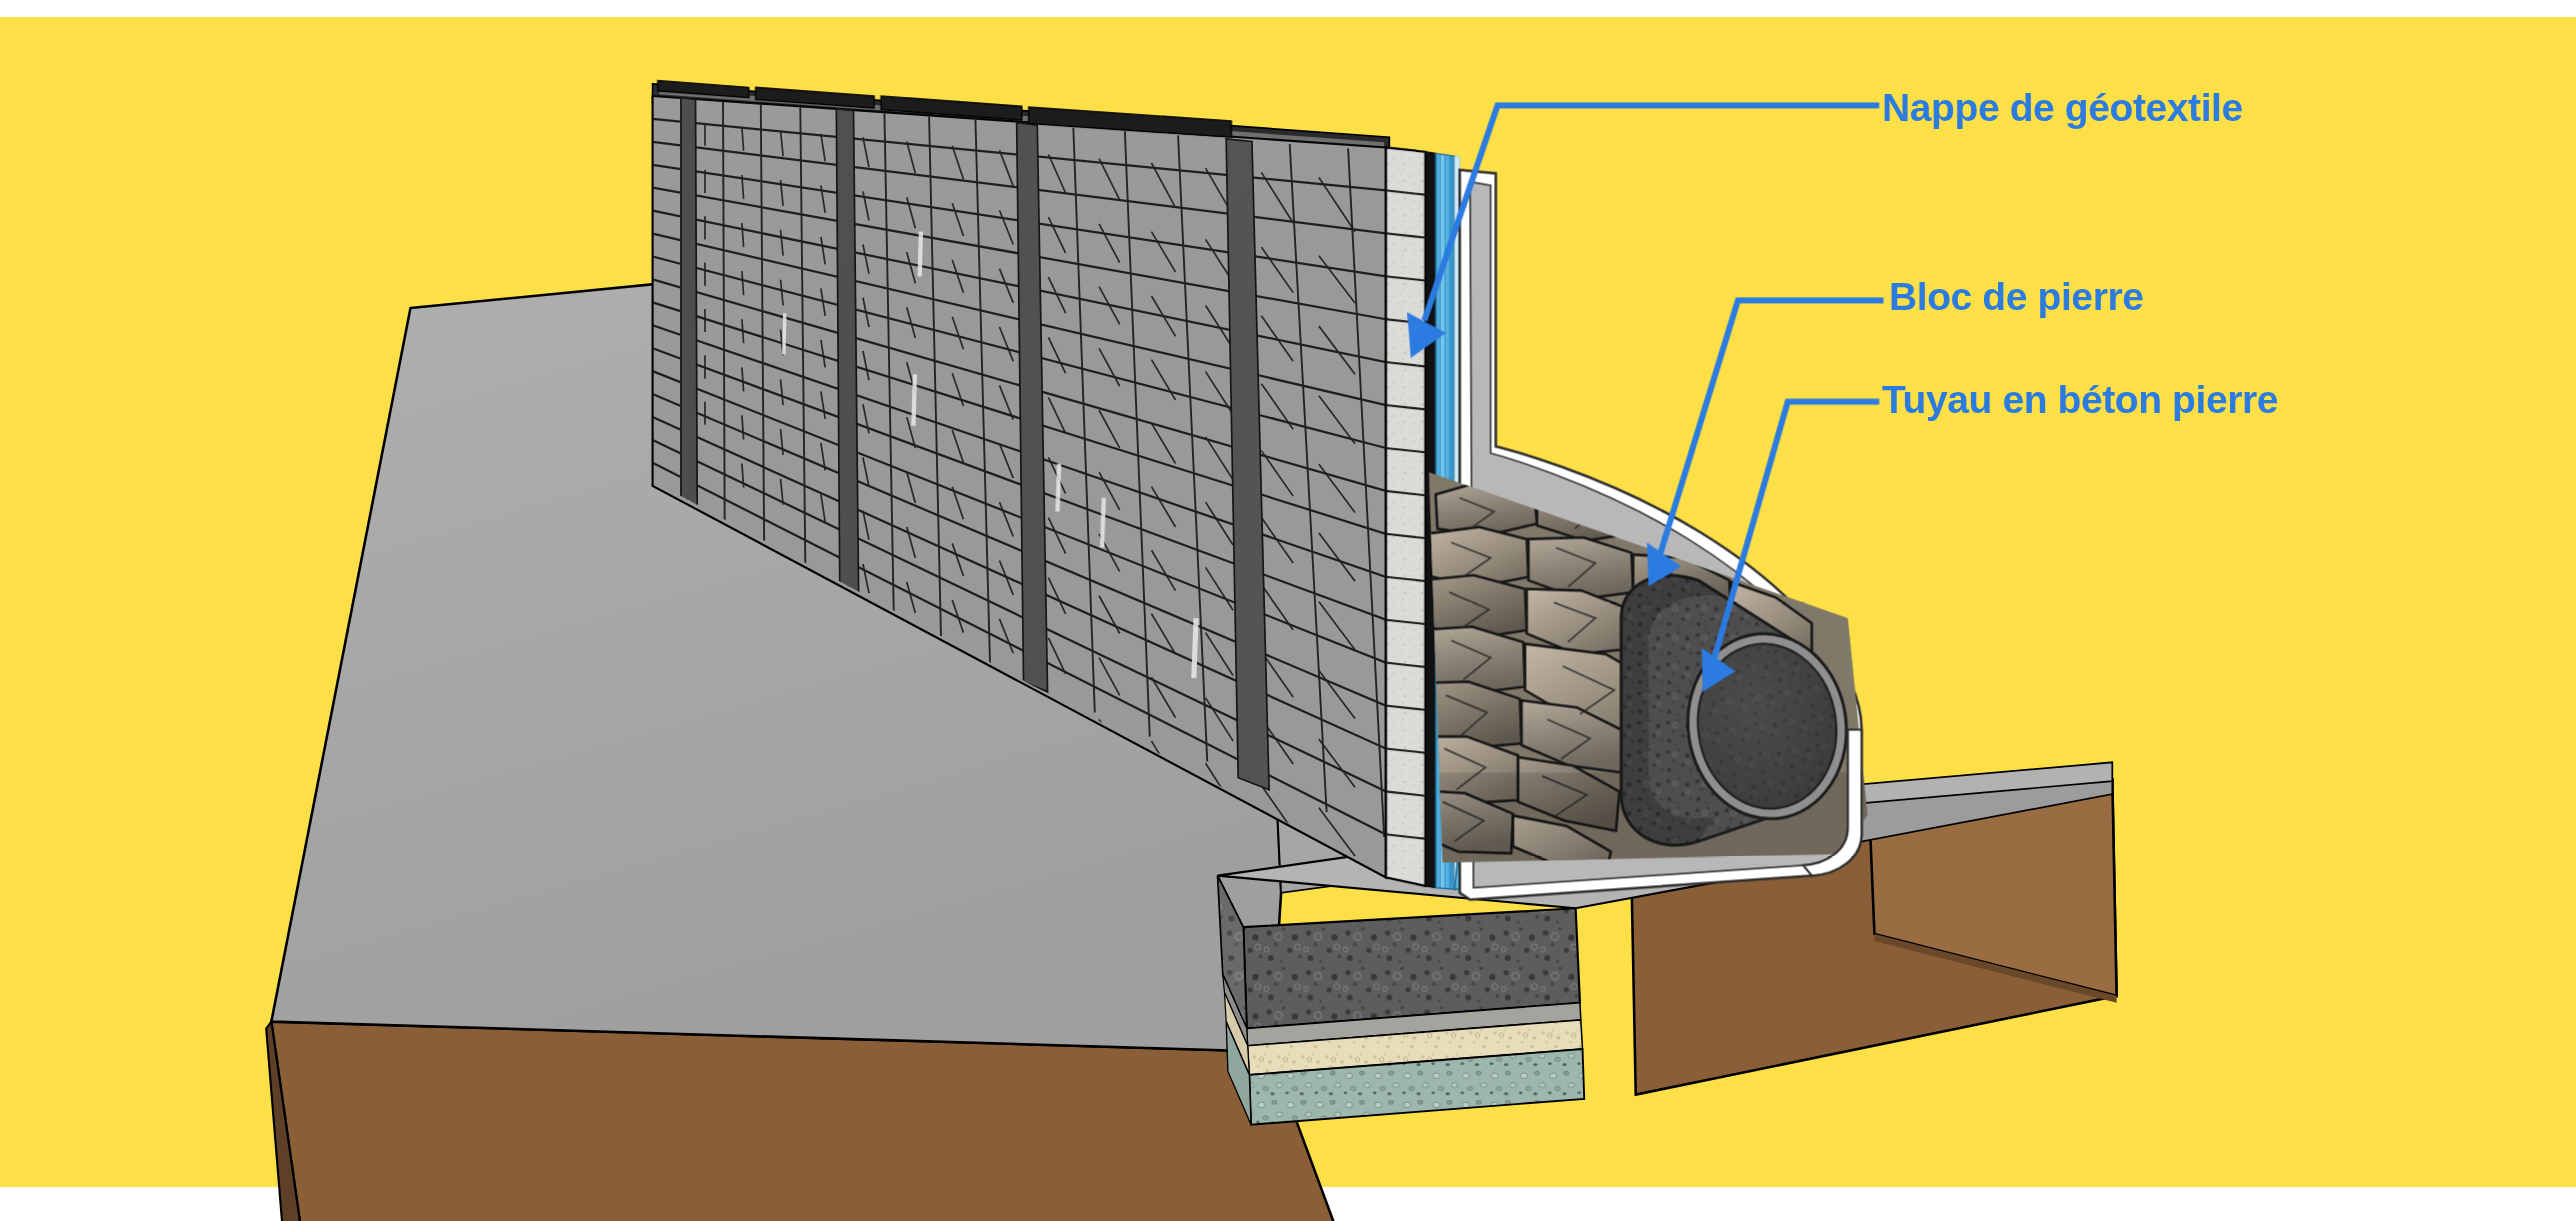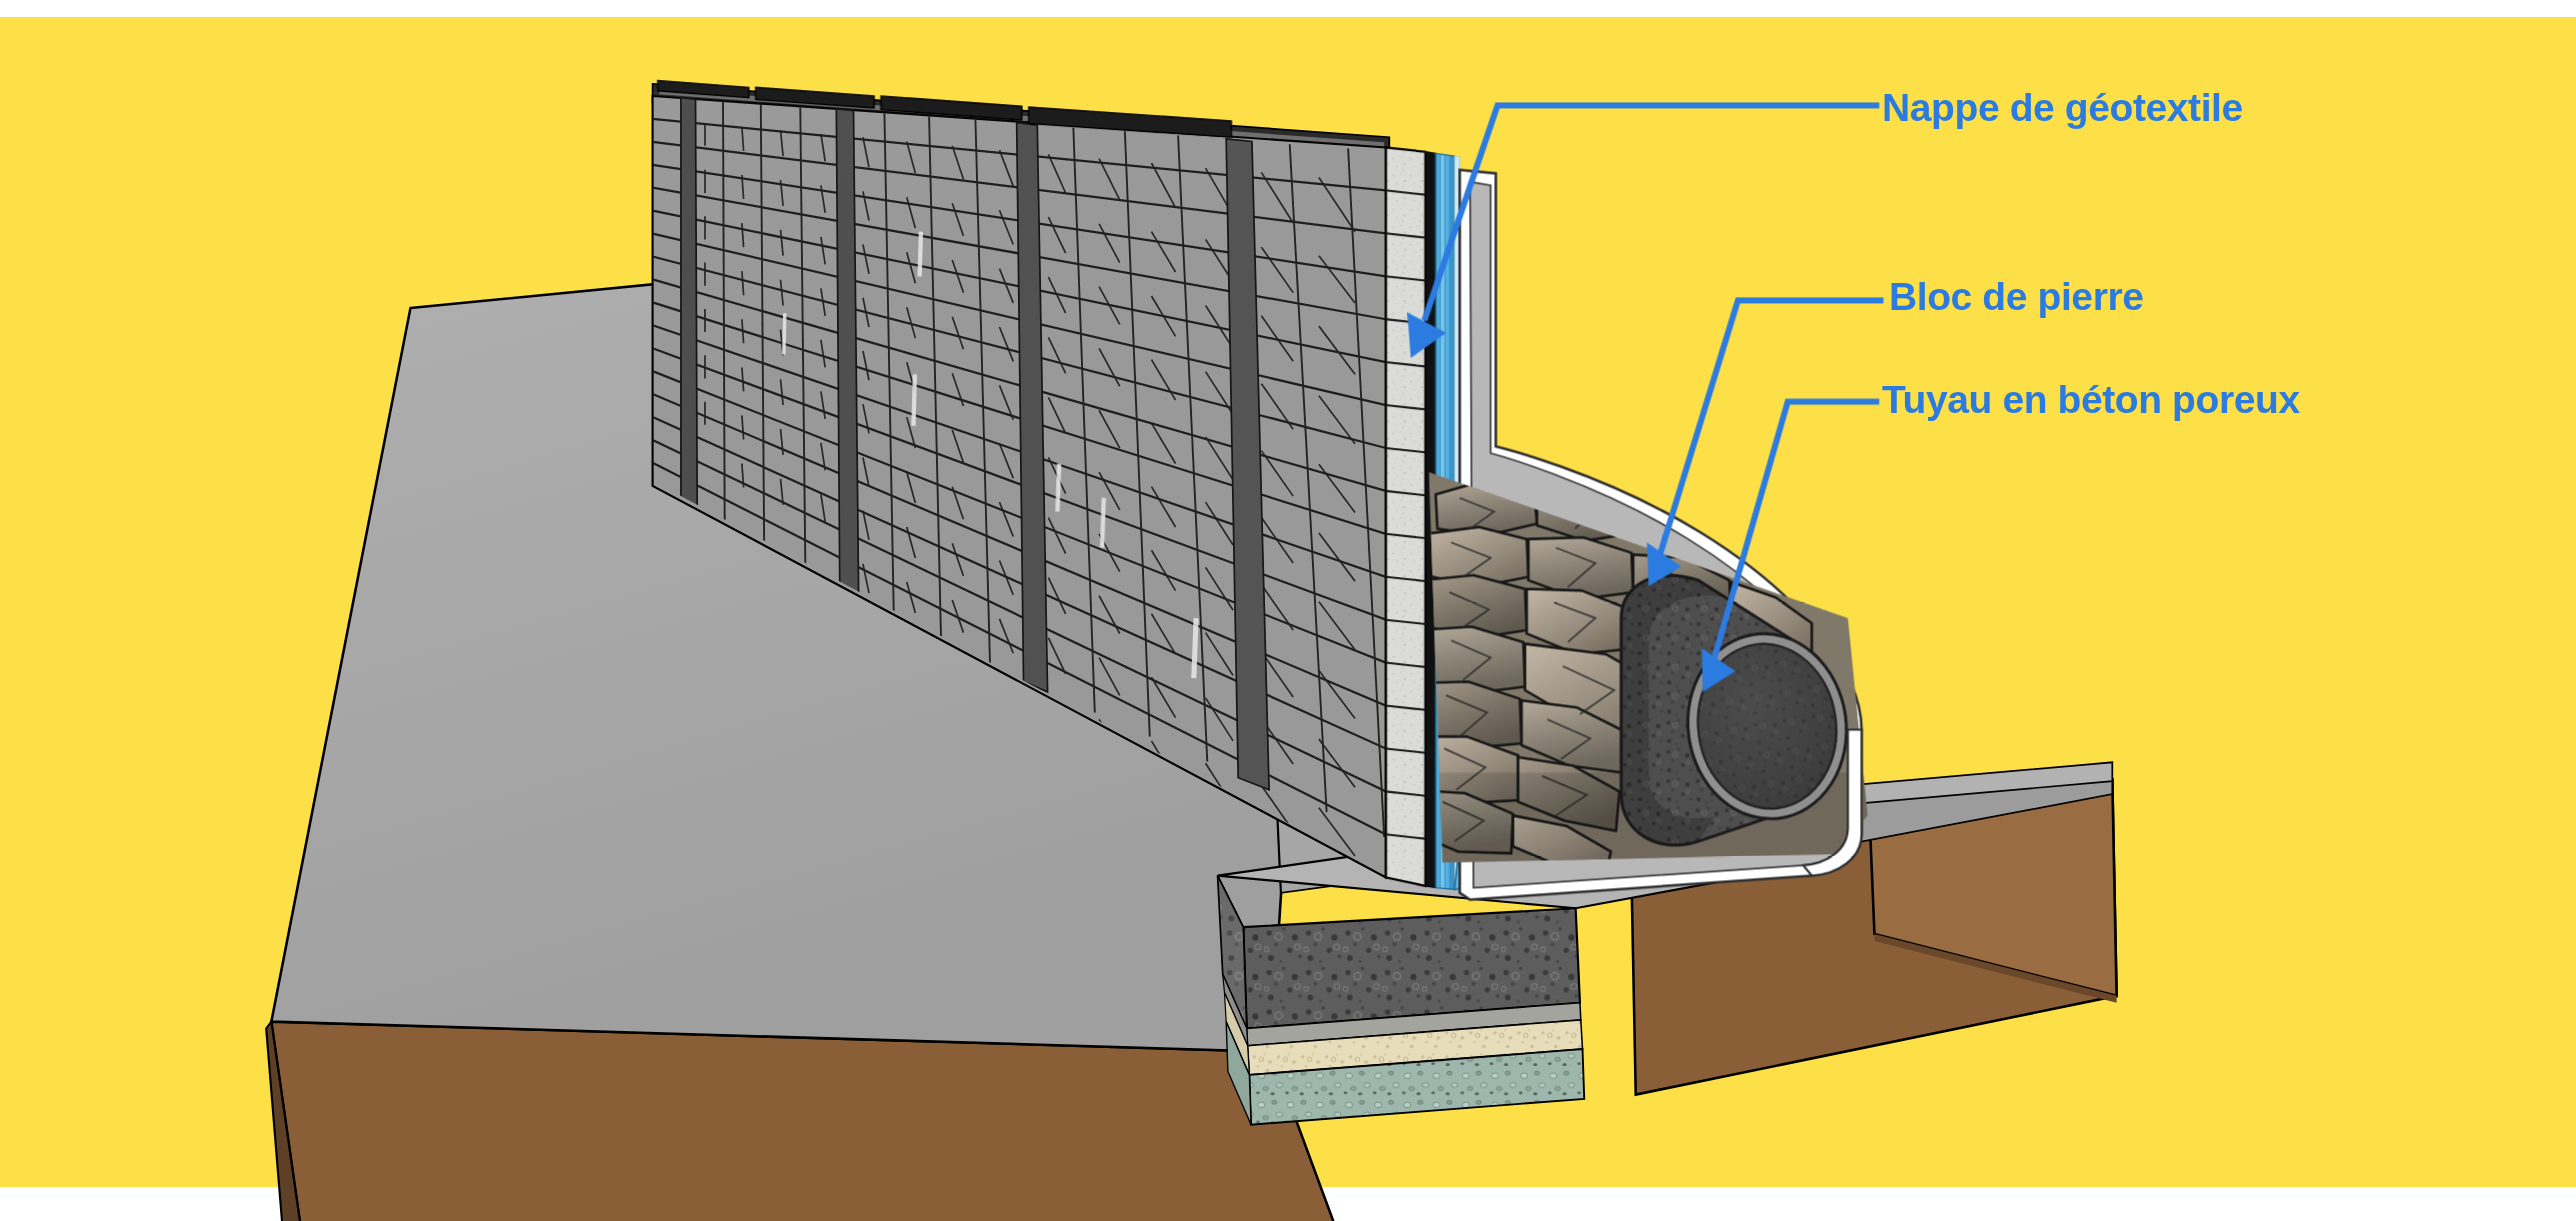--- a/index.html
+++ b/index.html
@@ -570,16 +570,16 @@
       <path d="M 1643,397 L 1639,344 L 1684,368 Z"></path>
       <path d="M 1920,663 L 1918,612 L 1958,640 Z"></path>
       <path d="M 1983,786 L 1982,735 L 2021,762 Z"></path>
     </g>
   </svg>
 
   <div class="callout-text" id="lbl-geotextile">Nappe de géotextile</div>
 
   <div class="callout-text" id="lbl-bloc">Bloc de pierre</div>
 
-  <div class="callout-text" id="lbl-tuyau">Tuyau en béton poreux</div>
+  <div class="callout-text" id="lbl-tuyau">Tuyau en béton pierre</div>
 
 </div>
 
 
 </body></html>

